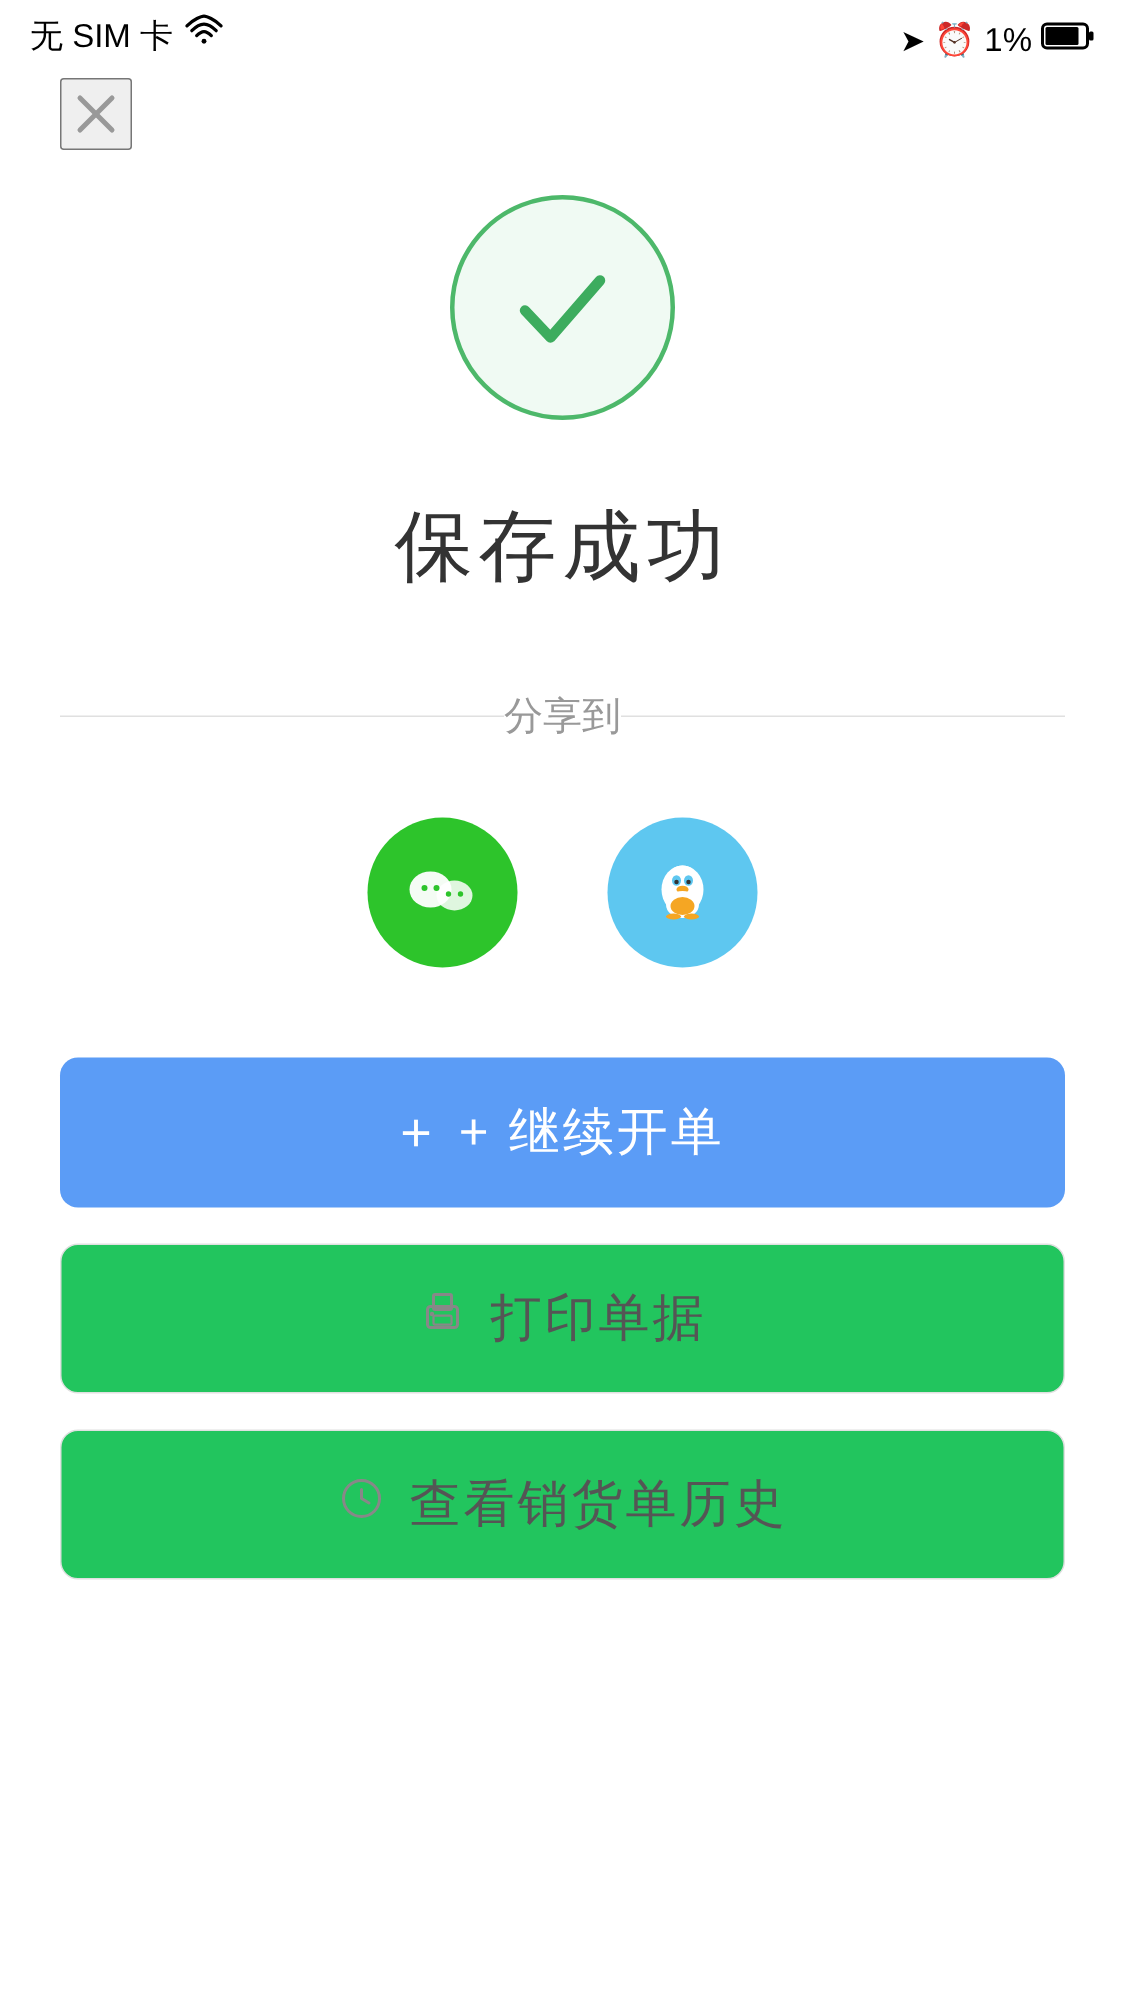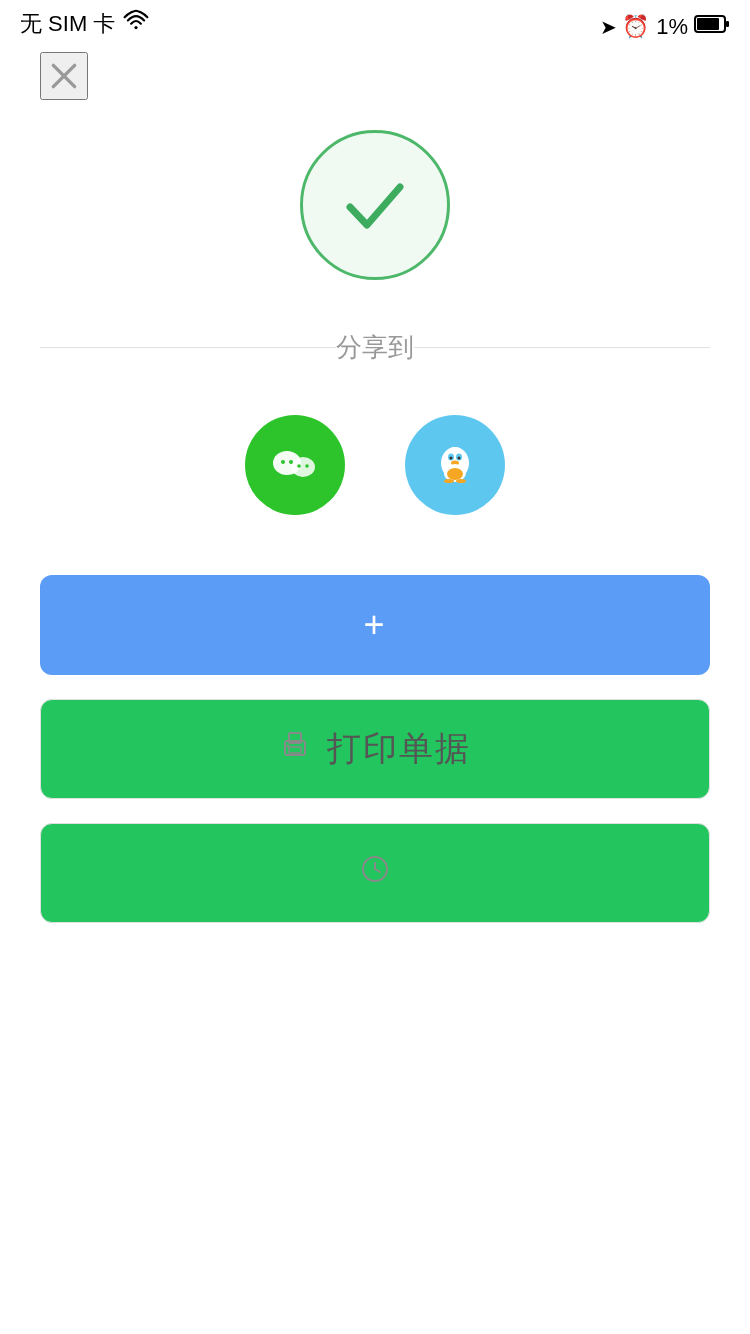--- a/index.html
+++ b/index.html
@@ -238,20 +238,21 @@
 </button>
 
 <div class="main-content">
 
   <div class="success-circle">
     <svg viewBox="0 0 80 80" fill="none" xmlns="http://www.w3.org/2000/svg">
       <polyline points="15,42 32,60 65,22" stroke="#3dac5e" stroke-width="7" stroke-linecap="round" stroke-linejoin="round" fill="none"></polyline>
     </svg>
   </div>
 
+  <div class="success-title">保存成功</div>
 
   <div class="share-section">
     <div class="share-divider">
       <div class="divider-line"></div>
       <span class="share-label">分享到</span>
       <div class="divider-line"></div>
     </div>
 
     <div class="share-icons">
 
@@ -289,20 +290,21 @@
           <ellipse cx="34" cy="44" rx="5" ry="2" fill="#f5a623"></ellipse>
         </svg>
       </div>
     </div>
   </div>
 
   <div class="action-buttons">
 
     <button class="btn-primary">
       <span style="font-size:36px; color:white; font-weight:300;">+</span>
+      <span style="font-size:34px; color:white; letter-spacing:2px;">+ 继续开单</span>
     </button>
 
     <button class="btn-secondary">
       <span>
         <svg width="32" height="32" viewBox="0 0 32 32" fill="none" xmlns="http://www.w3.org/2000/svg">
           <rect x="6" y="12" width="20" height="14" rx="2" stroke="#888" stroke-width="2" fill="none"></rect>
           <rect x="10" y="4" width="12" height="10" rx="1" stroke="#888" stroke-width="2" fill="none"></rect>
           <rect x="10" y="18" width="12" height="6" rx="1" stroke="#888" stroke-width="1.5" fill="none"></rect>
           <circle cx="9" cy="17" r="1.5" fill="#888"></circle>
         </svg>
@@ -310,17 +312,18 @@
       <span>打印单据</span>
     </button>
 
     <button class="btn-secondary">
       <span>
         <svg width="32" height="32" viewBox="0 0 32 32" fill="none" xmlns="http://www.w3.org/2000/svg">
           <circle cx="16" cy="16" r="12" stroke="#888" stroke-width="2" fill="none"></circle>
           <polyline points="16,10 16,16 21,19" stroke="#888" stroke-width="2" stroke-linecap="round" stroke-linejoin="round" fill="none"></polyline>
         </svg>
       </span>
+      <span>查看销货单历史</span>
     </button>
 
   </div>
 
 </div>
 
 </body></html>

